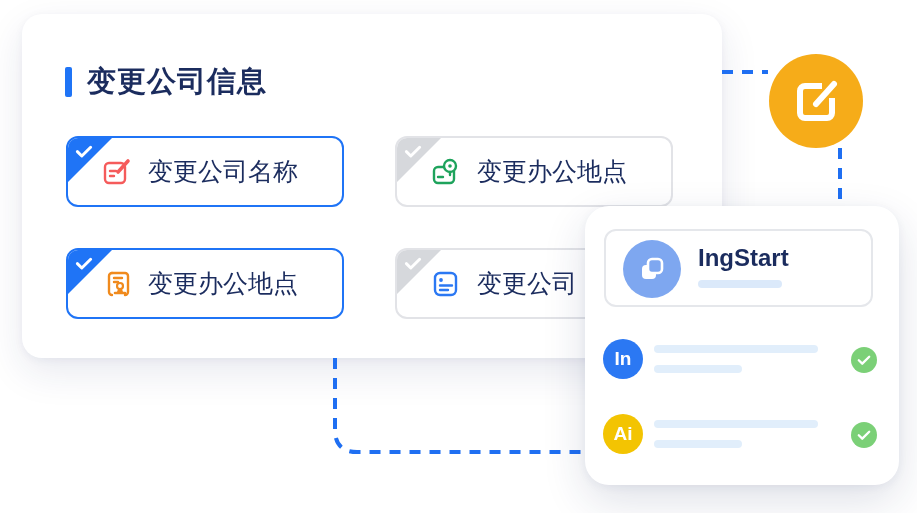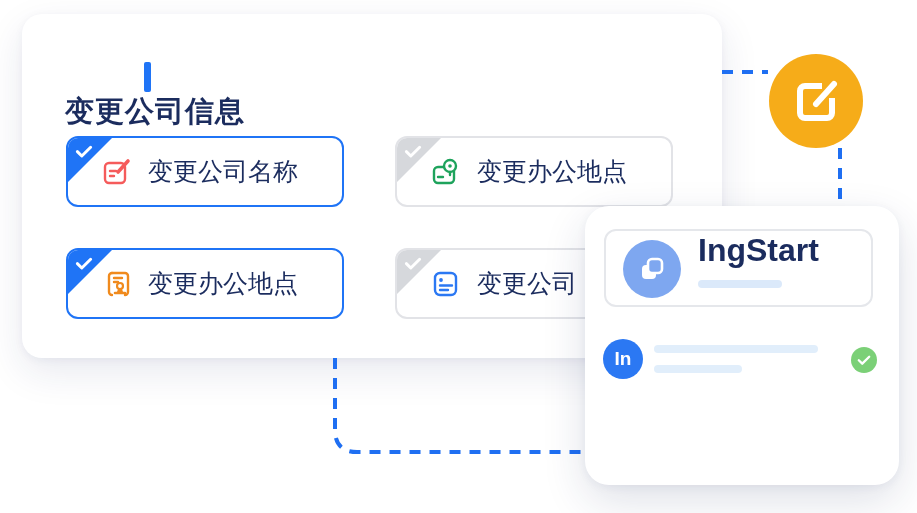--- a/index.html
+++ b/index.html
@@ -6,21 +6,21 @@
   html, body { width: 917px; height: 513px; background: #ffffff; overflow: hidden; }
   body { font-family: "Liberation Sans", "DejaVu Sans", sans-serif; position: relative; }
 
   
   .main-card {
     position: absolute; left: 22px; top: 14px; width: 700px; height: 344px;
     background: #fff; border-radius: 20px;
     box-shadow: 0 14px 38px rgba(26,43,95,0.10), 0 2px 8px rgba(26,43,95,0.05);
     z-index: 1;
   }
-  .section-title-row { position: absolute; left: 43px; top: 48px; display: flex; align-items: center; flex-direction: column; }
+  .section-title-row { position: absolute; left: 43px; top: 48px; display: flex; align-items: center; }
   .title-bar { width: 7px; height: 30px; background: #1F74F6; border-radius: 2px; margin-right: 15px; }
   .section-title { font-size: 29px; font-weight: bold; color: #1B2C5E; letter-spacing: 1px; }
 
   .opt-btn {
     position: absolute; width: 278px; height: 71px; background: #fff;
     border-radius: 12px; overflow: hidden; display: flex; align-items: center;
     cursor: pointer;
   }
   .opt-btn.selected { border: 2px solid #1F74F6; }
   .opt-btn.unselected { border: 2px solid #E2E3E7; }
@@ -57,21 +57,21 @@
   }
   .panel-header {
     position: absolute; left: 19px; top: 23px; width: 269px; height: 78px;
     border: 2px solid #E5E7EB; border-radius: 12px; background: #fff;
   }
   .brand-avatar {
     position: absolute; left: 17px; top: 9px; width: 58px; height: 58px;
     border-radius: 50%; background: #7EA7F0;
     display: flex; align-items: center; justify-content: center;
   }
-  .brand-name { position: absolute; left: 92px; top: 1px; font-size: 32px; font-weight: bold; color: #1B2C5E; }
+  .brand-name { position: absolute; left: 92px; top: 13px; font-size: 24px; font-weight: bold; color: #1B2C5E; }
   .brand-line { position: absolute; left: 92px; top: 49px; width: 84px; height: 8px; border-radius: 4px; background: #DBE9FA; }
 
   .panel-row { position: absolute; left: 0; width: 314px; height: 40px; font-weight: bold; }
   .row-in { top: 133px; }
   .row-ai { top: 208px; }
   .row-avatar {
     position: absolute; left: 18px; top: 0; width: 40px; height: 40px; border-radius: 50%;
     color: #fff; font-size: 19px; display: flex; align-items: center; justify-content: center;
   }
   .row-avatar.blue { background: #2B78F3; }
@@ -183,13 +183,23 @@
     <div class="row-avatar blue">In</div>
     <div class="row-line-long"></div>
     <div class="row-line-short"></div>
     <div class="row-check">
       <svg width="14" height="11" viewBox="0 0 24 19">
           <path d="M3 9 L9 15 L21 3" fill="none" stroke="#fff" stroke-width="4" stroke-linecap="round" stroke-linejoin="round"></path>
         </svg>
     </div>
   </div>
 
+  <div class="panel-row row-ai">
+    <div class="row-avatar gold">Ai</div>
+    <div class="row-line-long"></div>
+    <div class="row-line-short"></div>
+    <div class="row-check">
+      <svg width="14" height="11" viewBox="0 0 24 19">
+          <path d="M3 9 L9 15 L21 3" fill="none" stroke="#fff" stroke-width="4" stroke-linecap="round" stroke-linejoin="round"></path>
+        </svg>
+    </div>
+  </div>
 </div>
 
 </body></html>

